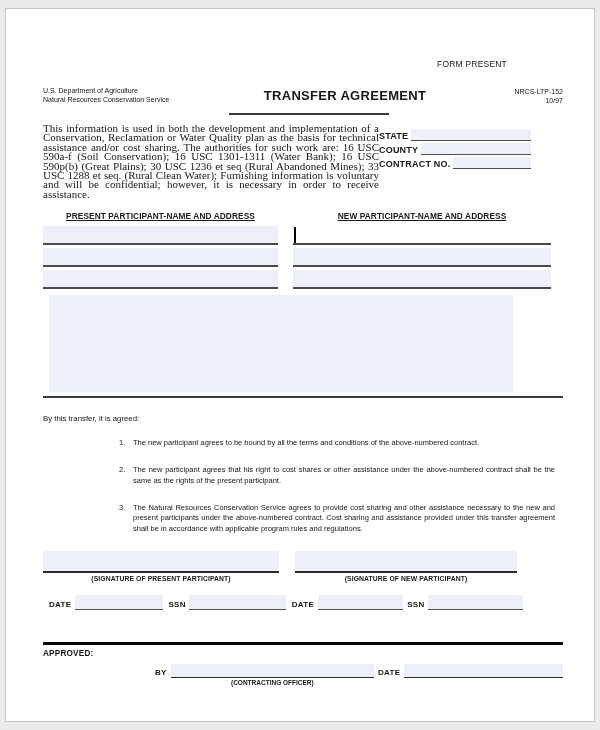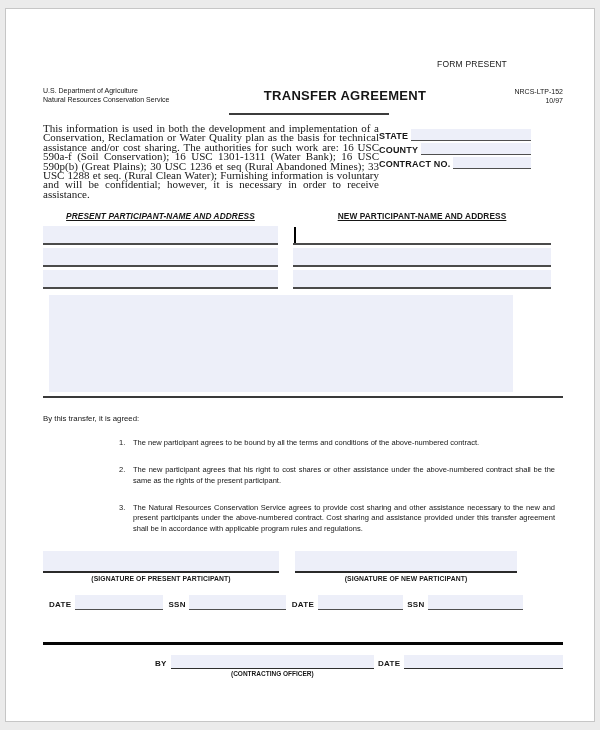--- a/index.html
+++ b/index.html
@@ -19,21 +19,21 @@
   .title-underline { width: 160px; height: 2px; background: #3c3c3c; margin: 8px auto 0 auto; position: relative; left: 6px; }
   
   .intro-row { display: flex; margin-top: 9px; }
   .intro-text { width: 336px; font-size: 11px; line-height: 9.4px; text-align: justify; font-family: Liberation Serif, serif; }
   .loc-block { margin-left: auto; width: 152px; margin-right: 32px; padding-top: 5px; }
   .loc-row { display: flex; align-items: flex-end; margin-bottom: 2px; }
   .loc-label { font-size: 9px; font-weight: bold; letter-spacing: 0.2px; white-space: nowrap; }
   .loc-field { flex: 1; height: 12px; background: #edeff9; border-bottom: 1.5px solid #4f4f4f; margin-left: 3px; }
   
   .participants-row { display: flex; margin-top: 12px; }
-  .p-col-left { width: 235px; font-style: italic; }
+  .p-col-left { width: 235px; }
   .p-spacer { width: 15px; }
   .p-col-right { width: 258px; }
   .p-heading { text-align: center; font-size: 8.3px; font-weight: bold; text-decoration: underline; letter-spacing: 0.1px; margin-bottom: 5px; white-space: nowrap; }
   .p-row { height: 19px; background: #edeff9; border-bottom: 2.2px solid #4a4a4a; margin-bottom: 3px; position: relative; }
   .p-row.active { background: #ffffff; }
   .text-cursor { position: absolute; left: 1px; top: 1px; width: 1.5px; height: 16px; background: #000; }
   
   .cert-text { margin-top: 9px; font-size: 7.4px; line-height: 9.6px; width: 512px; }
   .cert-area { margin-top: 3px; margin-left: 6px; width: 464px; height: 97px; background: #edeff9; }
   .divider { margin-top: 4px; height: 2px; background: #3a3a3a; }
@@ -159,20 +159,21 @@
     <span class="meta-field" style="width:88px; margin-left:4px"></span>
     <span class="meta-label" style="margin-left:5px">SSN</span>
     <span class="meta-field" style="width:97px; margin-left:3px"></span>
     <span class="meta-label" style="margin-left:6px">DATE</span>
     <span class="meta-field" style="width:85px; margin-left:4px"></span>
     <span class="meta-label" style="margin-left:4px">SSN</span>
     <span class="meta-field" style="width:95px; margin-left:3px"></span>
   </div>
 
   <div class="approved-section">
+    <div class="approved-label">APPROVED:</div>
     <div class="by-row">
       <span class="meta-label">BY</span>
       <span class="by-field-block">
         <span class="fill-line" style="display:block"></span>
         <span class="officer-label" style="display:block">(CONTRACTING OFFICER)</span>
       </span>
       <span class="meta-label" style="margin-left:4px">DATE</span>
       <span class="date-field-block">
         <span class="fill-line" style="display:block"></span>
       </span>

